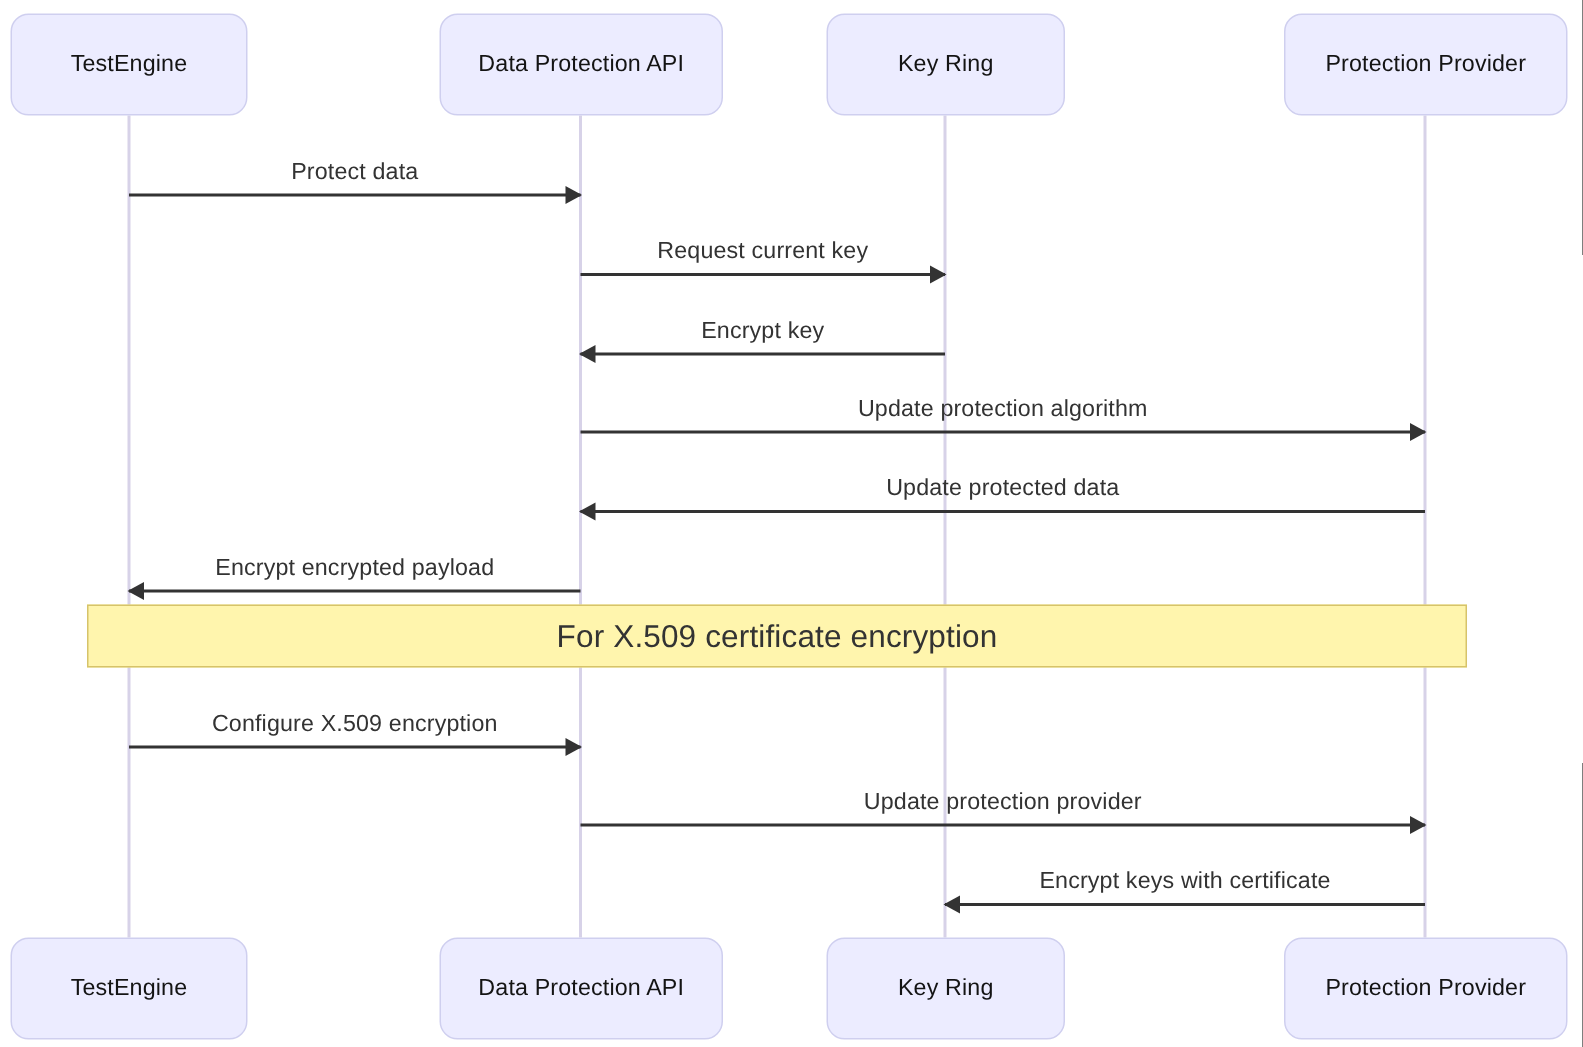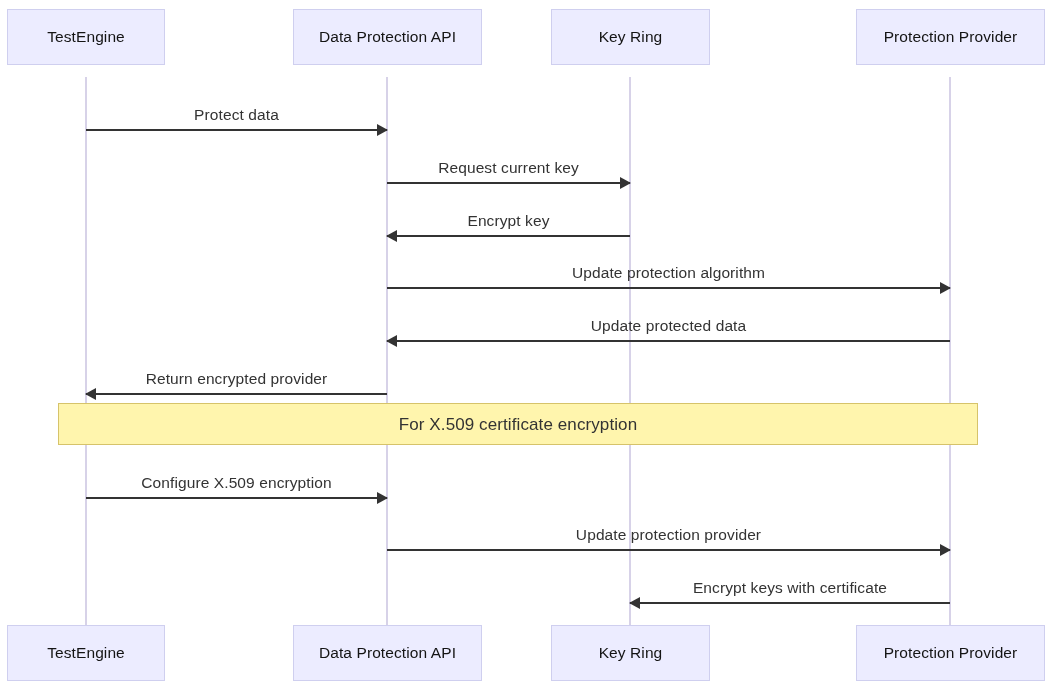--- a/index.html
+++ b/index.html
@@ -15,22 +15,22 @@
     background: #ffffff;
     overflow: hidden;
     font-family: "Liberation Sans", "DejaVu Sans", sans-serif;
   }
   
   .actor-box {
     position: absolute;
     box-sizing: border-box;
     background: #ececff;
     border: 1px solid #cfcfef;
-    border-radius: 0;
-    height: 56px;
+    border-radius: 12px;
+    height: 68px;
     display: flex;
     align-items: center;
     justify-content: center;
     color: #141414;
     font-size: 15.5px;
     line-height: 1;
     white-space: nowrap;
     letter-spacing: 0.1px;
   }
   .actor-label {
@@ -85,21 +85,21 @@
   
   .note-bar {
     position: absolute;
     box-sizing: border-box;
     background: #fff5ad;
     border: 1.6px solid #d6c36a;
     display: flex;
     align-items: center;
     justify-content: center;
     color: #333333;
-    font-size: 17px;
+    font-size: 21px;
     line-height: 1;
     white-space: nowrap;
     letter-spacing: 0.1px;
   }
 </style>
 </head>
 <body>
 
 <div id="canvas">
 
@@ -147,21 +147,21 @@
         <div class="msg-label">Update protection algorithm</div>
       </div>
       <div class="msg" style="left: 387px; top: 340px; width: 563px;">
         <div class="msg-line"></div>
         <div class="msg-head left"></div>
         <div class="msg-label">Update protected data</div>
       </div>
       <div class="msg" style="left: 86px; top: 393px; width: 301px;">
         <div class="msg-line"></div>
         <div class="msg-head left"></div>
-        <div class="msg-label">Return encrypted provider</div>
+        <div class="msg-label">Encrypt encrypted payload</div>
       </div>
       <div class="msg" style="left: 86px; top: 497px; width: 301px;">
         <div class="msg-line"></div>
         <div class="msg-head right"></div>
         <div class="msg-label">Configure X.509 encryption</div>
       </div>
       <div class="msg" style="left: 387px; top: 549px; width: 563px;">
         <div class="msg-line"></div>
         <div class="msg-head right"></div>
         <div class="msg-label">Update protection provider</div>

